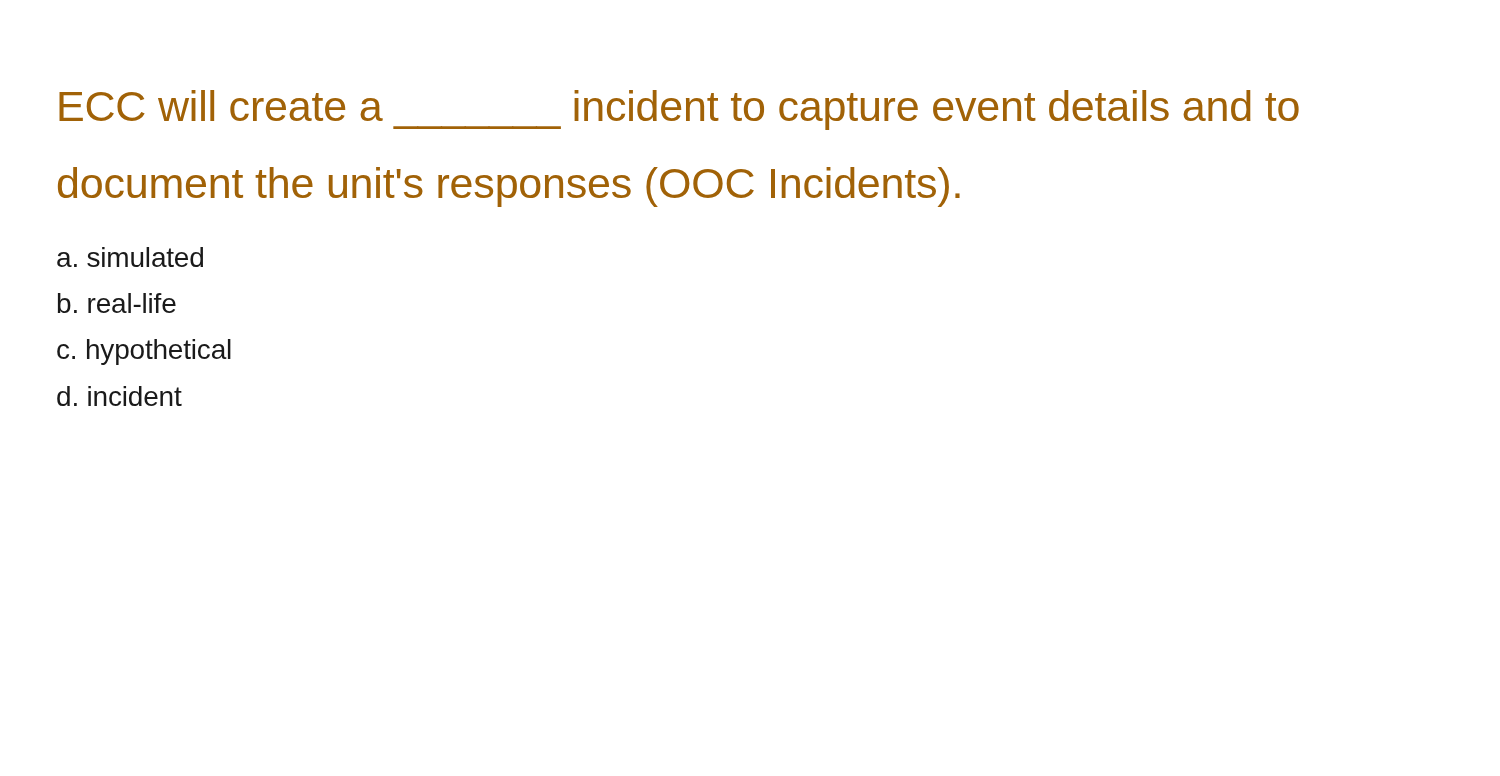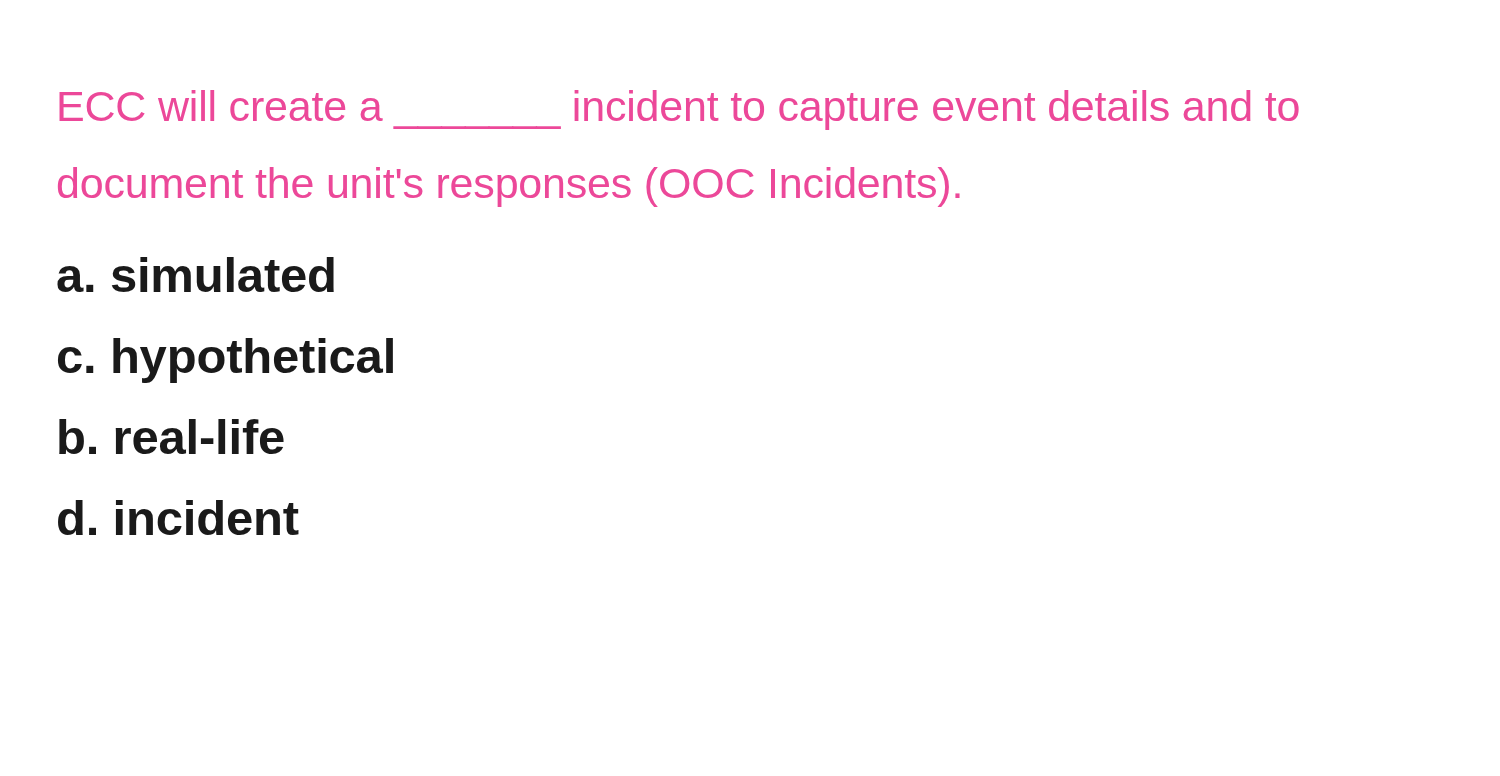--- a/index.html
+++ b/index.html
@@ -10,46 +10,46 @@
     body {
       width: 1500px;
       height: 776px;
       background: #ffffff;
       font-family: -apple-system, BlinkMacSystemFont, "Segoe UI", Helvetica, Arial, sans-serif;
       padding: 68px 56px;
     }
     .question-text {
       font-size: 43px;
       line-height: 1.78;
-      color: #ec4899;
+      color: #a16207;
       font-weight: 400;
       letter-spacing: -0.2px;
     }
     .options {
       margin-top: 14px;
     }
     .option {
-      font-size: 49px;
+      font-size: 28px;
       line-height: 1.65;
       color: #1a1a1a;
-      font-weight: 700;
+      font-weight: 400;
       letter-spacing: -0.2px;
     }
   </style>
 </head>
 <body>
 
 <div class="question-text">ECC will create a _______ incident to capture event details and to document the unit's responses (OOC Incidents).</div>
 
 <div class="options">
   <div class="option">
     <span>a</span>. <span>simulated</span>
   </div>
   <div class="option">
-    <span>c</span>. <span>hypothetical</span>
+    <span>b</span>. <span>real-life</span>
   </div>
   <div class="option">
-    <span>b</span>. <span>real-life</span>
+    <span>c</span>. <span>hypothetical</span>
   </div>
   <div class="option">
     <span>d</span>. <span>incident</span>
   </div>
 </div>
 
 </body></html>

